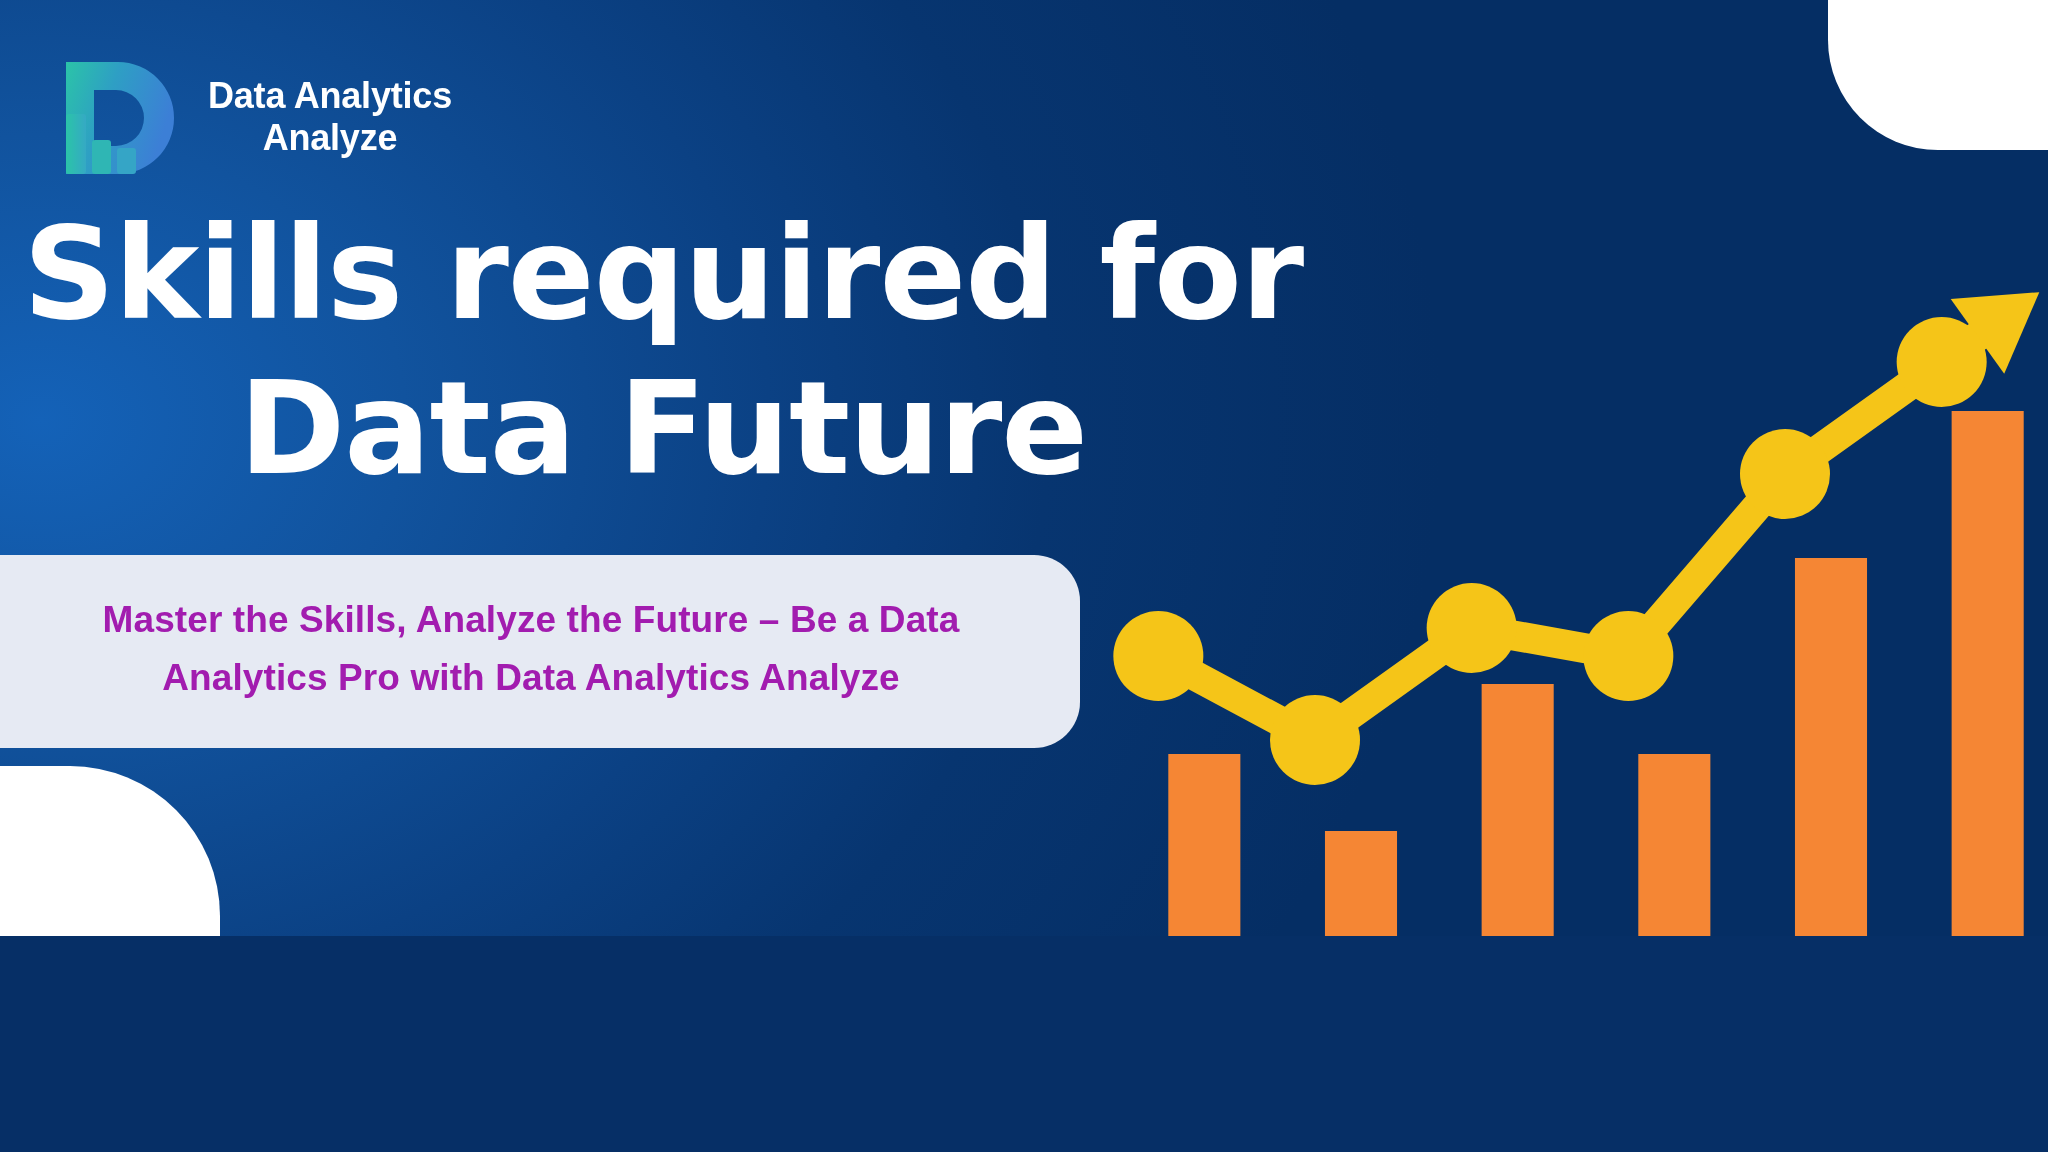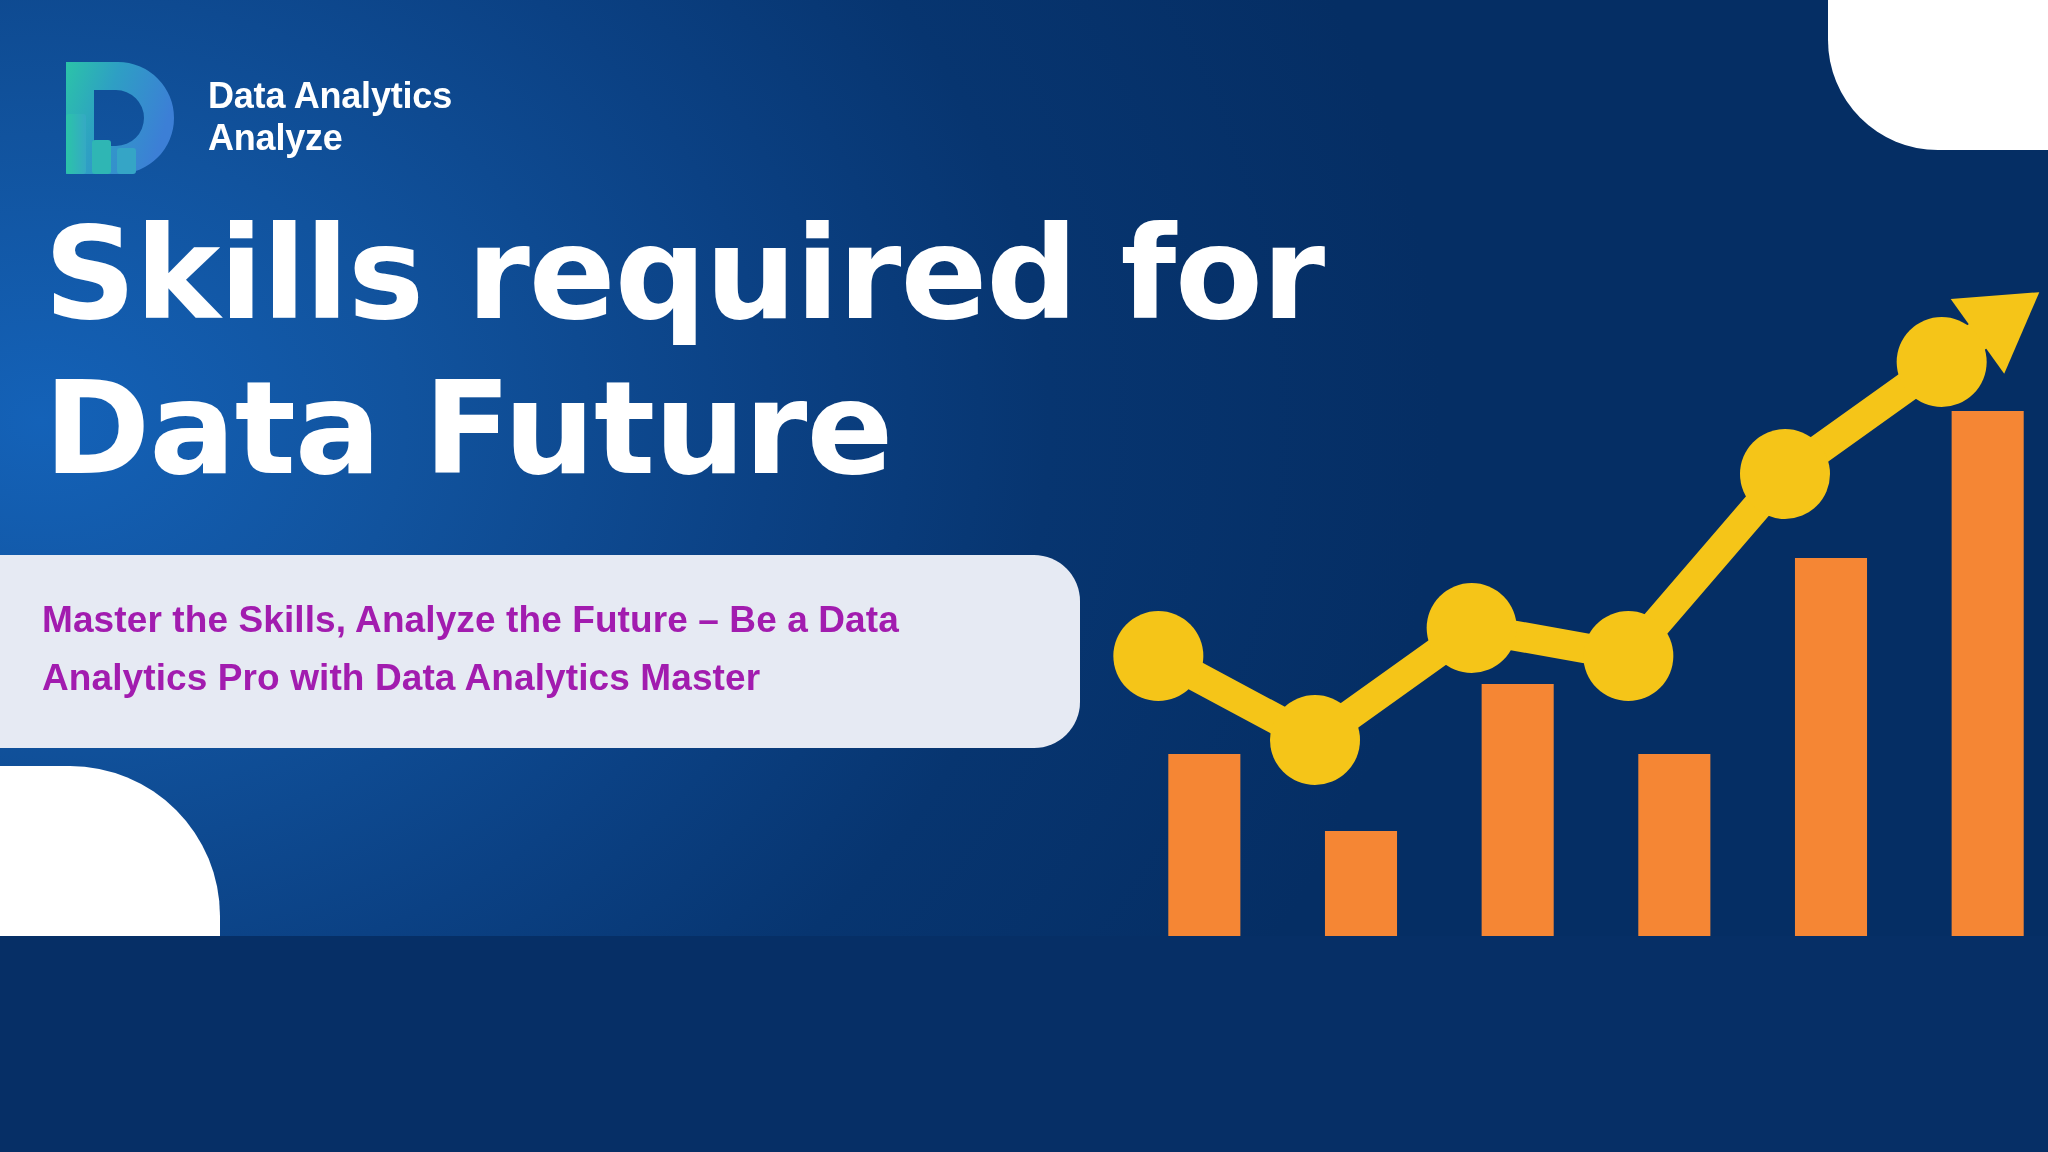--- a/index.html
+++ b/index.html
@@ -6,20 +6,21 @@
   body{
     width:2048px;height:1152px;overflow:hidden;
     font-family:"Liberation Sans",sans-serif;
     background:#062F66;
   }
   #poster{
     position:relative;width:2048px;height:936px;overflow:hidden;
     background:
       radial-gradient(ellipse 1400px 1100px at 2% 45%, #1462B8 0%, #11539E 26%, #0B4184 52%, #073570 72%, #052E64 100%),
       linear-gradient(100deg,#1257A5 0%,#0C4488 38%,#063068 70%,#042B5E 100%);
+    text-align: center;
   }
   
   .corner-tr{
     position:absolute;right:-10px;top:-80px;
     width:230px;height:230px;background:#ffffff;
     border-radius:0 0 0 110px;
   }
   .corner-bl{
     position:absolute;left:-110px;bottom:-60px;
     width:330px;height:230px;background:#ffffff;
@@ -28,21 +29,21 @@
   
   .logo{position:absolute;left:58px;top:58px;display:flex;align-items:center;gap:22px;}
   .logo-mark{width:128px;height:118px;display:block;}
   .logo-text{
     color:#ffffff;font-weight:bold;font-size:36px;line-height:1.18;
     letter-spacing:-0.2px;white-space:nowrap;
   }
   .logo-text div{display:block;}
   
   .headline{
-    position:absolute;left:44px;top:198px;
+    position:absolute;left:23px;top:198px;
     color:#ffffff;
     font-family:"DejaVu Sans","Liberation Sans",sans-serif;
     font-weight:bold;font-size:128px;line-height:1.18;
     letter-spacing:-1px;
   }
   .headline .l2{margin-top:4px;}
   
   .subtitle-box{
     position:absolute;left:-40px;top:555px;
     width:1120px;
@@ -95,21 +96,21 @@
     </span>
   </div>
 
   <div class="headline">
     <div class="l1">Skills required for</div>
     <div class="l2">Data Future</div>
   </div>
 
   <div class="subtitle-box">
     <div class="line">Master the Skills, Analyze the Future – Be a Data</div>
-    <div class="line">Analytics Pro with Data Analytics Master</div>
+    <div class="line">Analytics Pro with Data Analytics Analyze</div>
   </div>
 
   <div class="chart">
     <svg viewBox="0 0 940 700" xmlns="http://www.w3.org/2000/svg">
         <g>
           <rect x="60.3" y="518" width="72.06666666666666" height="182" fill="#F58634"></rect>
           <rect x="216.96666666666664" y="595" width="72.06666666666666" height="105" fill="#F58634"></rect>
           <rect x="373.6333333333333" y="448" width="72.06666666666666" height="252" fill="#F58634"></rect>
           <rect x="530.3" y="518" width="72.06666666666666" height="182" fill="#F58634"></rect>
           <rect x="686.9666666666666" y="322" width="72.06666666666666" height="378" fill="#F58634"></rect>

